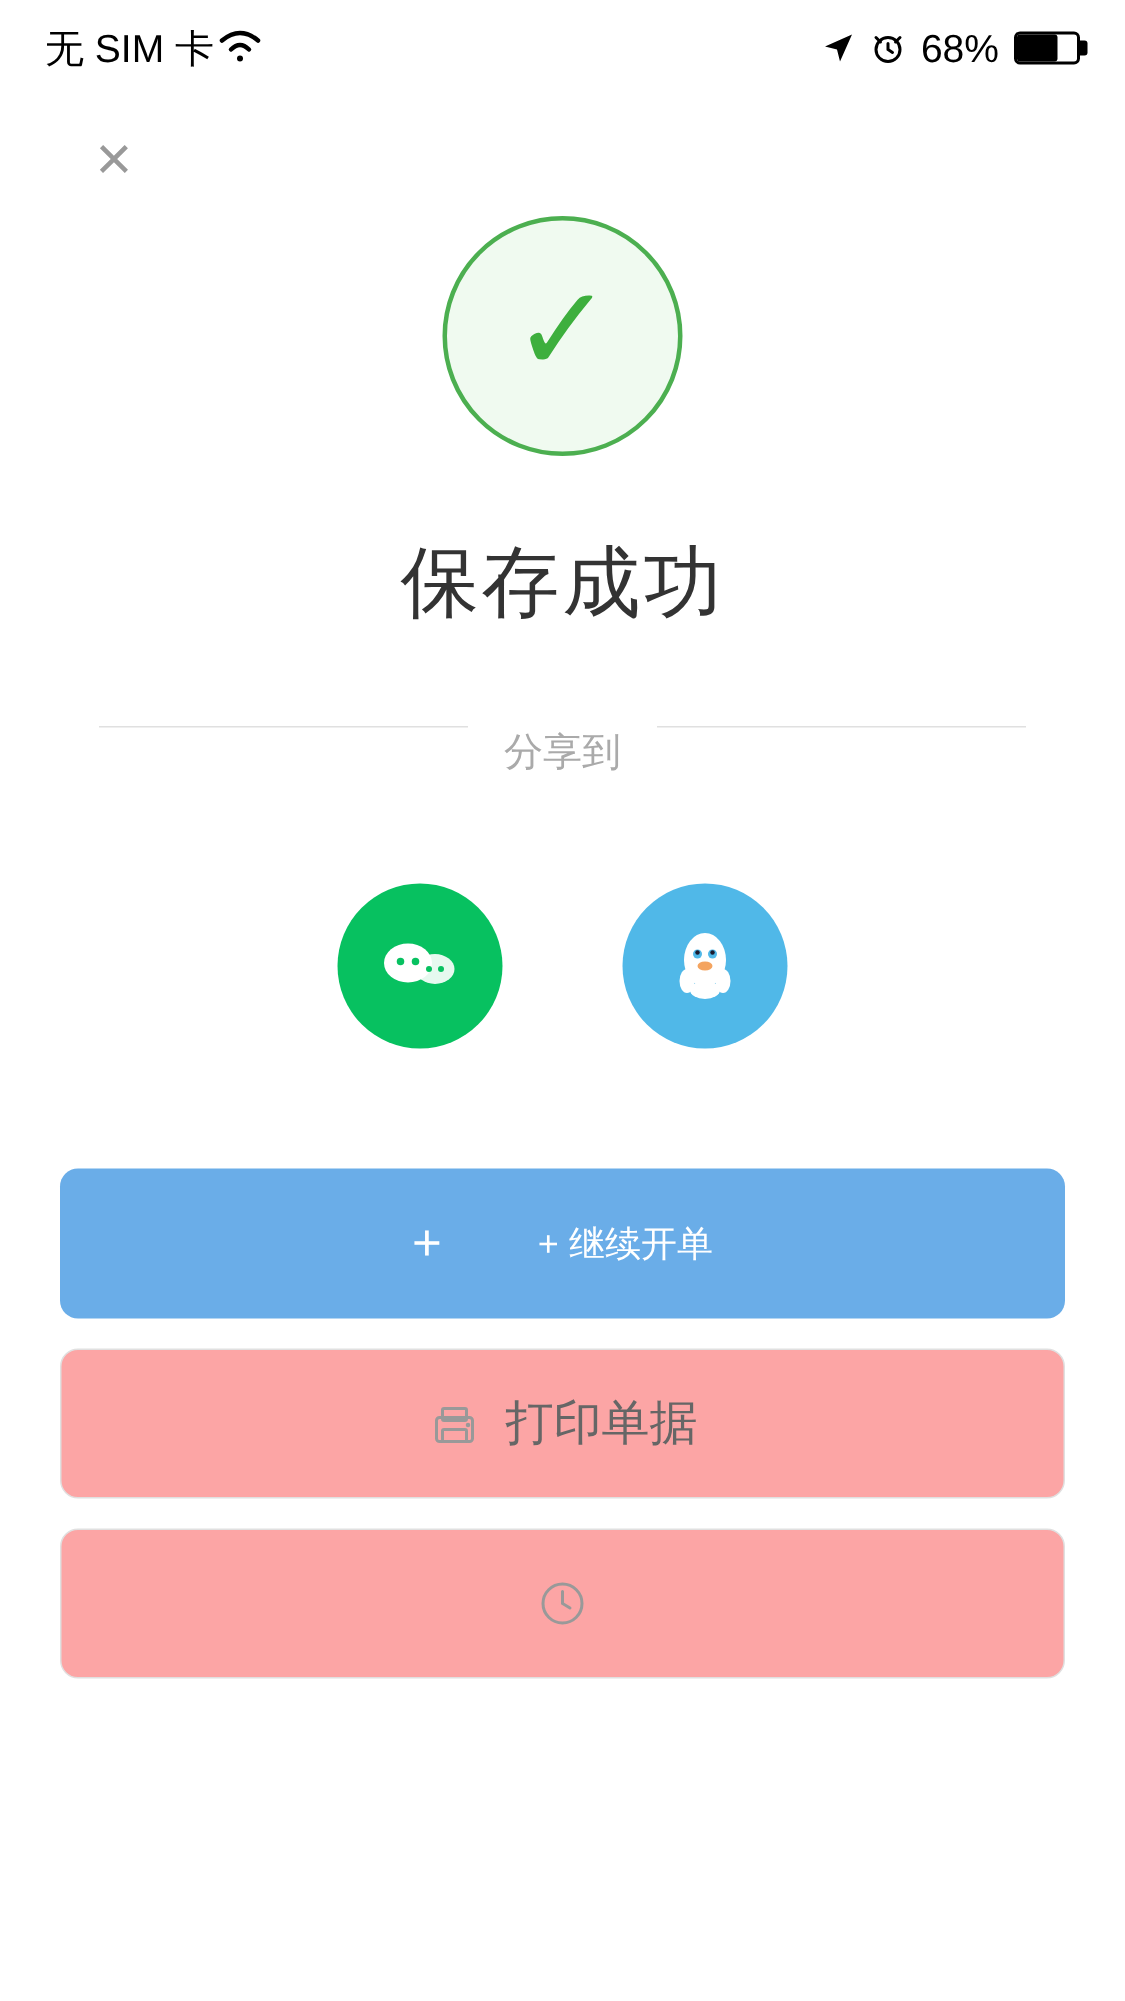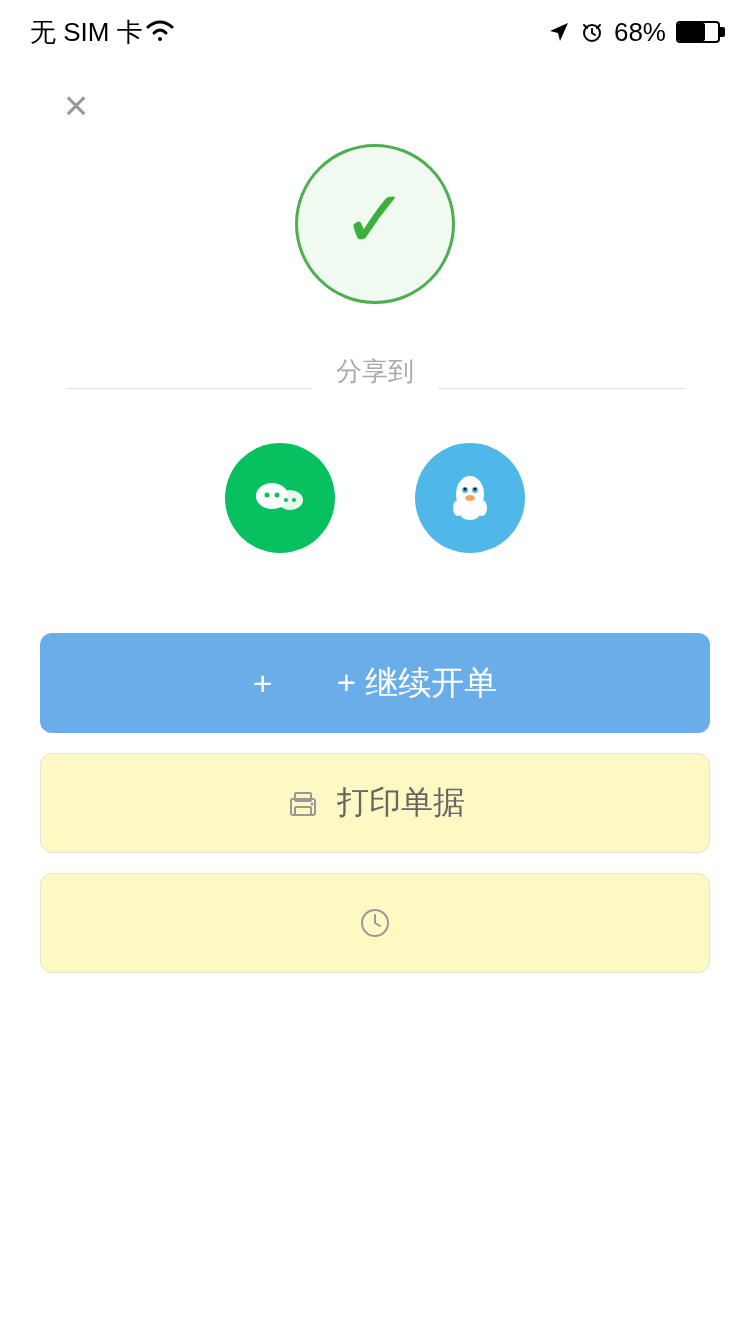--- a/index.html
+++ b/index.html
@@ -129,23 +129,23 @@
       font-weight: 400;
       color: #333;
       margin-bottom: 60px;
       letter-spacing: 2px;
     }
 
     
     .share-divider {
       width: 100%;
       display: flex;
-      align-items: flex-end;
+      align-items: flex-start;
       padding: 0 66px;
-      margin-bottom: 54px;
+      margin-bottom: 70px;
     }
 
     .divider-line {
       flex: 1;
       height: 1px;
       background: #e0e0e0;
     }
 
     .divider-text {
       font-size: 26px;
@@ -199,21 +199,21 @@
       gap: 16px;
       cursor: pointer;
     }
 
     .btn-primary {
       background: #6aade8;
       color: #fff;
     }
 
     .btn-secondary {
-      background: #fef9c3;
+      background: #fca5a5;
       color: #666;
       border: 1px solid #e0e0e0;
     }
 
     
     .wechat-svg, .qq-svg {
       width: 64px;
       height: 64px;
     }
   </style>
@@ -251,20 +251,21 @@
 <div class="close-btn">
   <span class="close-x">×</span>
 </div>
 
 <div class="main-content">
 
   <div class="success-circle">
     <span class="checkmark">✓</span>
   </div>
 
+  <div class="success-title">保存成功</div>
 
   <div class="share-divider">
     <div class="divider-line"></div>
     <span class="divider-text">分享到</span>
     <div class="divider-line"></div>
   </div>
 
   <div class="share-icons">
 
     <div class="share-icon-btn wechat-icon">
@@ -292,21 +293,21 @@
         <circle cx="37" cy="23" r="1.5" fill="#1a1a2e"></circle>
         <ellipse cx="32" cy="32" rx="5" ry="3" fill="#f4a460"></ellipse>
       </svg>
     </div>
   </div>
 
   <div class="action-buttons">
 
     <button class="btn btn-primary">
       <span style="font-size:34px; font-weight:300;">+</span>
-      <span style="font-size:33px;margin-left:48px;">+ 继续开单</span>
+      <span style="font-size:24px;margin-left:48px;">+ 继续开单</span>
     </button>
 
     <button class="btn btn-secondary">
       <svg width="36" height="36" viewBox="0 0 36 36" fill="none">
         <rect x="6" y="14" width="24" height="16" rx="2" stroke="#999" stroke-width="2" fill="none"></rect>
         <rect x="10" y="8" width="16" height="8" rx="1" stroke="#999" stroke-width="2" fill="none"></rect>
         <rect x="10" y="22" width="16" height="8" rx="1" stroke="#999" stroke-width="2" fill="none"></rect>
         <circle cx="27" cy="19" r="1.5" fill="#999"></circle>
       </svg>
       <span>打印单据</span>

